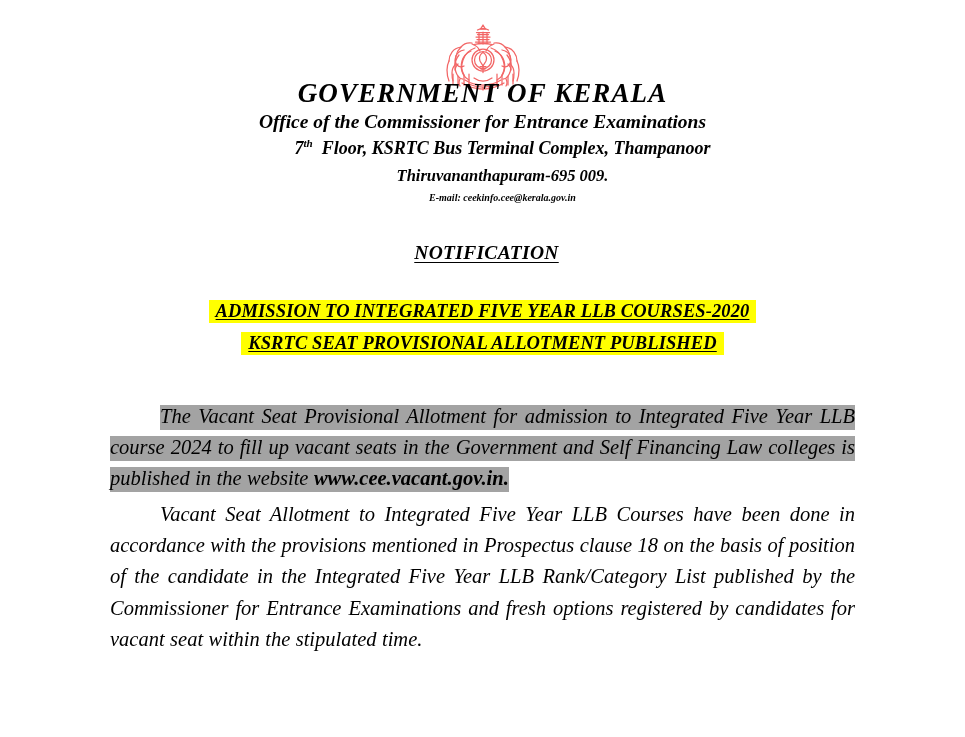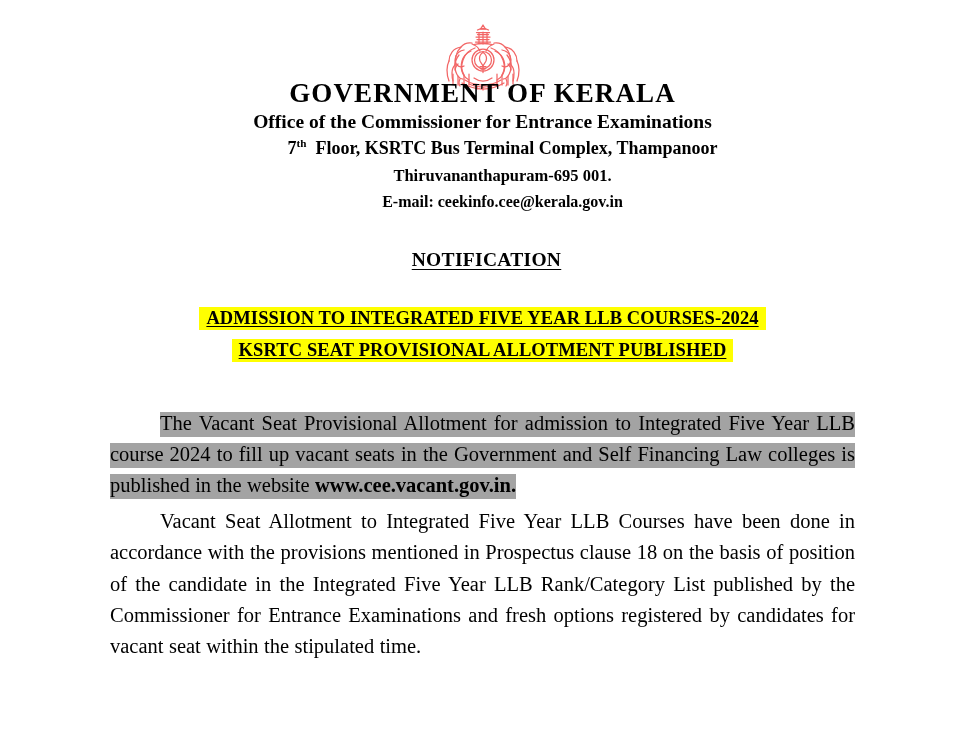--- a/index.html
+++ b/index.html
@@ -14,20 +14,21 @@
     color: #000000;
   }
 
   .page {
     position: relative;
     width: 965px;
     height: 737px;
     background: #ffffff;
     overflow: hidden;
     box-sizing: border-box;
+    font-style: italic;
   }
 
   
   .emblem-wrap {
     width: 100%;
     text-align: center;
     padding-top: 22px;
     height: 76px;
     box-sizing: border-box;
   }
@@ -65,21 +66,21 @@
     line-height: 1.2;
     margin-left: 40px;
   }
 
   .addr-line.small {
     font-size: 16.5px;
     margin-top: 6px;
   }
 
   .addr-line.smaller {
-    font-size: 16px;
+    font-size: 10px;
     margin-top: 6px;
   }
 
   sup.ord {
     font-size: 0.62em;
     vertical-align: super;
     line-height: 0;
   }
 
   
@@ -224,31 +225,31 @@
         <path d="M75 57 q2 4 0 7"></path>
         <path d="M46 64 v3 M52 65 v3 M58 64 v3"></path>
       </g>
     </svg>
   </div>
 
   <div class="header">
     <div class="gov-title">GOVERNMENT OF KERALA</div>
     <div class="office-line">Office of the Commissioner for Entrance Examinations</div>
     <div class="addr-line"><span>7</span><sup class="ord">th</sup>&nbsp; <span>Floor, KSRTC Bus Terminal Complex, Thampanoor</span></div>
-    <div class="addr-line small">Thiruvananthapuram-695 001.</div>
+    <div class="addr-line small">Thiruvananthapuram-695 009.</div>
     <div class="addr-line smaller">E-mail: ceekinfo.cee@kerala.gov.in</div>
   </div>
 
   <div class="notification">
     <span>NOTIFICATION</span>
   </div>
 
   <div class="title-block">
     <div class="title-line">
-      <span>ADMISSION TO INTEGRATED FIVE YEAR LLB COURSES-2024</span>
+      <span>ADMISSION TO INTEGRATED FIVE YEAR LLB COURSES-2020</span>
     </div>
     <div class="title-line">
       <span>KSRTC SEAT PROVISIONAL ALLOTMENT PUBLISHED</span>
     </div>
   </div>
 
   <div class="body-area">
     <p class="para highlight"><span class="hl">The Vacant Seat Provisional Allotment for admission to Integrated Five Year LLB course 2024 to fill up vacant seats in the Government and Self Financing Law colleges is published in the website </span><span class="hl bold-url">www.cee.vacant.gov.in.</span></p>
 
     <p class="para plain">Vacant Seat Allotment to Integrated Five Year LLB Courses have been done in accordance with the provisions mentioned in Prospectus clause 18 on the basis of position of the candidate in the Integrated Five Year LLB Rank/Category List published by the Commissioner for Entrance Examinations and fresh options registered by candidates for vacant seat within the stipulated time.</p>

